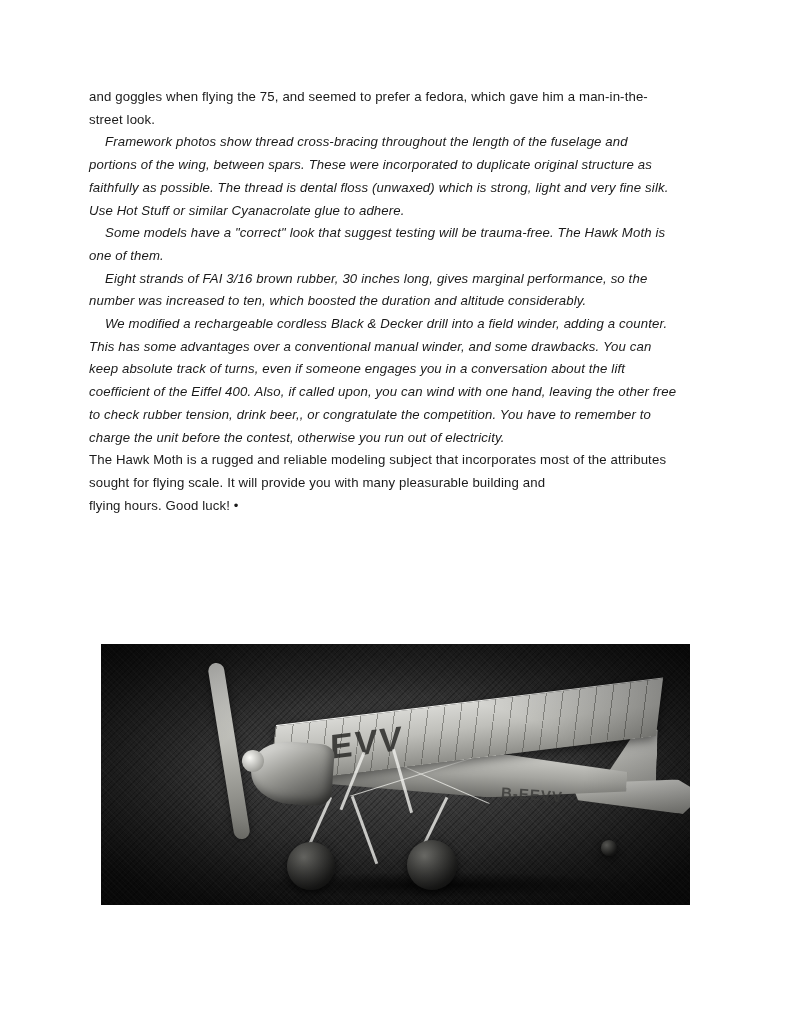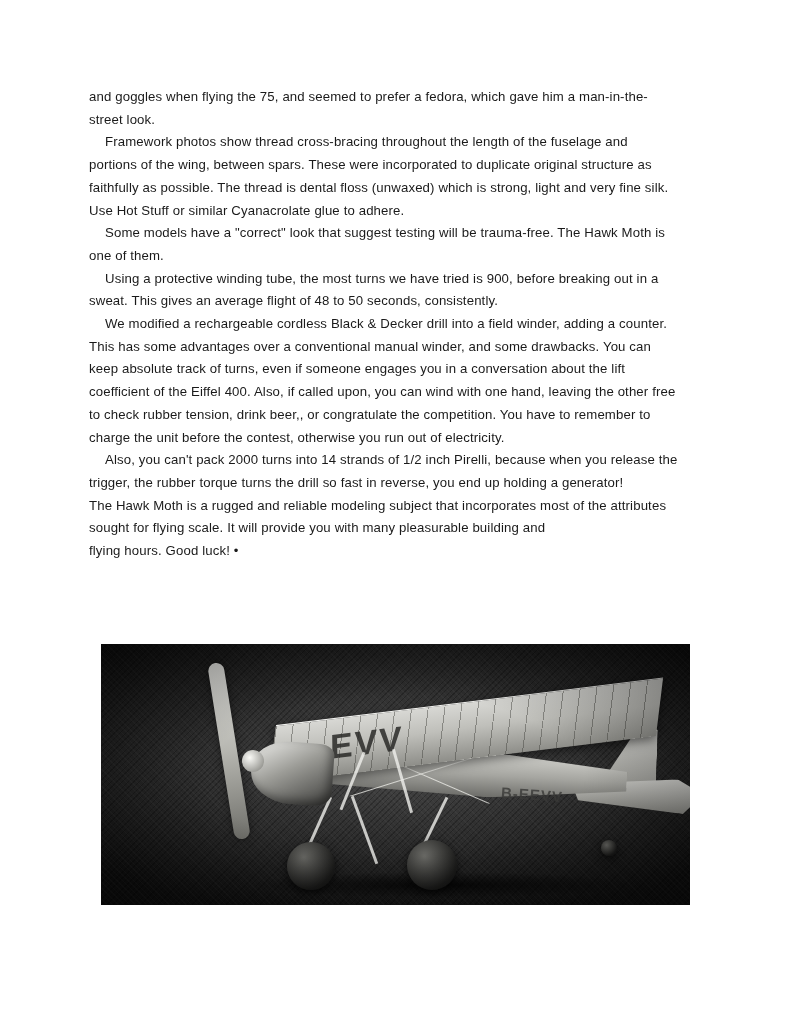--- a/index.html
+++ b/index.html
@@ -29,20 +29,21 @@
   .para {
     font-size: 13.2px;
     line-height: 1.72;
     margin: 0;
     color: #1a1a1a;
     text-align: left;
     letter-spacing: 0.01em;
   }
   .para.indent {
     text-indent: 16px;
+    font-style: italic;
   }
   .figure {
     position: absolute;
     left: 101px;
     top: 644px;
     width: 589px;
     height: 261px;
     background: #141414;
     overflow: hidden;
   }
@@ -222,23 +223,22 @@
 </style>
 </head>
 <body>
 
 <div class="page">
 
   <div class="article">
     <p class="para">and goggles when flying the 75, and seemed to prefer a fedora, which gave him a man-in-the-street look.</p>
     <p class="para indent">Framework photos show thread cross-bracing throughout the length of the fuselage and portions of the wing, between spars. These were incorporated to duplicate original structure as faithfully as possible. The thread is dental floss (unwaxed) which is strong, light and very fine silk. Use Hot Stuff or similar Cyanacrolate glue to adhere.</p>
     <p class="para indent">Some models have a "correct" look that suggest testing will be trauma-free. The Hawk Moth is one of them.</p>
-    <p class="para indent">Using a protective winding tube, the most turns we have tried is 900, before breaking out in a sweat. This gives an average flight of 48 to 50 seconds, consistently.</p>
+    <p class="para indent">Eight strands of FAI 3/16 brown rubber, 30 inches long, gives marginal performance, so the number was increased to ten, which boosted the duration and altitude considerably.</p>
     <p class="para indent">We modified a rechargeable cordless Black &amp; Decker drill into a field winder, adding a counter. This has some advantages over a conventional manual winder, and some drawbacks. You can keep absolute track of turns, even if someone engages you in a conversation about the lift coefficient of the Eiffel 400. Also, if called upon, you can wind with one hand, leaving the other free to check rubber tension, drink beer,, or congratulate the competition. You have to remember to charge the unit before the contest, otherwise you run out of electricity.</p>
-    <p class="para indent">Also, you can't pack 2000 turns into 14 strands of 1/2 inch Pirelli, because when you release the trigger, the rubber torque turns the drill so fast in reverse, you end up holding a generator!</p>
     <p class="para">The Hawk Moth is a rugged and reliable modeling subject that incorporates most of the attributes sought for flying scale. It will provide you with many pleasurable building and</p>
     <p class="para">flying hours. Good luck! •</p>
   </div>
 
   <div class="figure">
     <div class="photo"></div>
     <div class="photo-texture"></div>
 
     <div class="plane">
       <div class="ground-shadow"></div>

